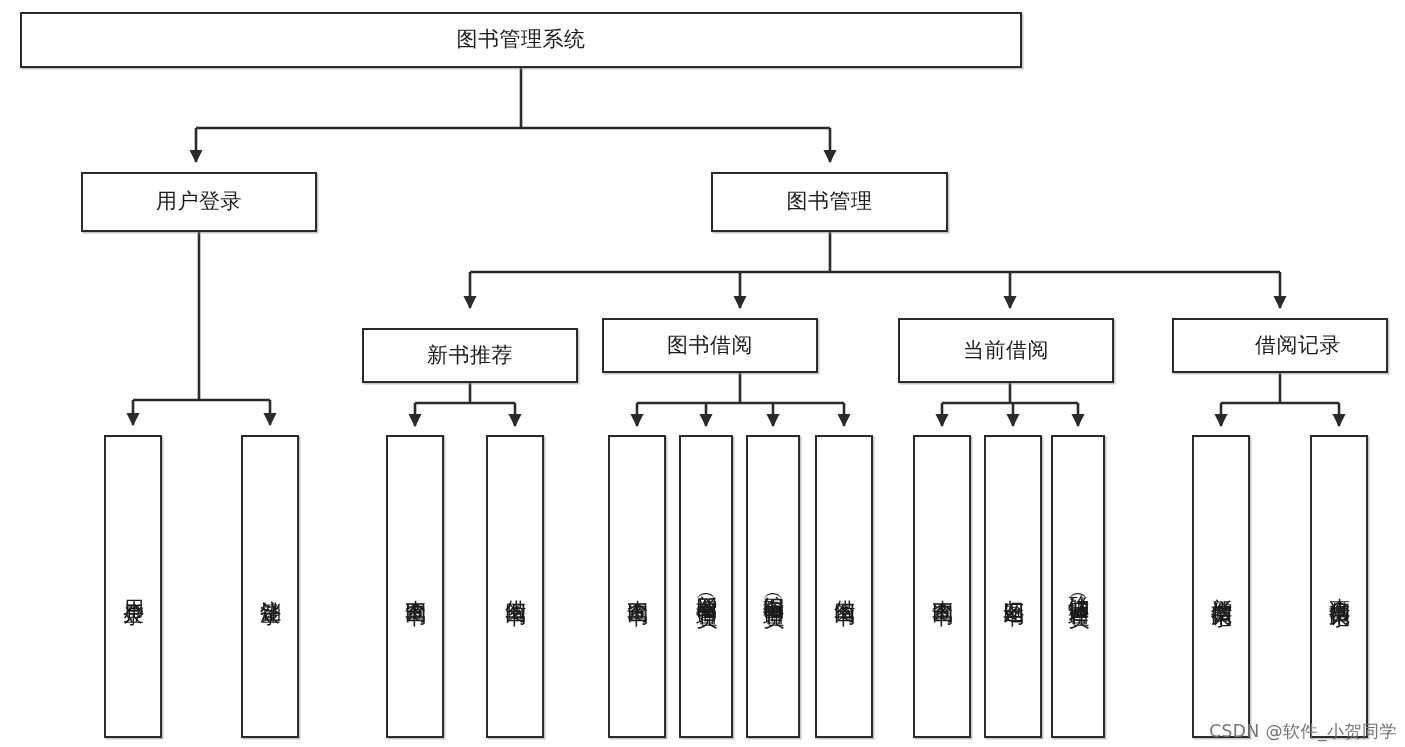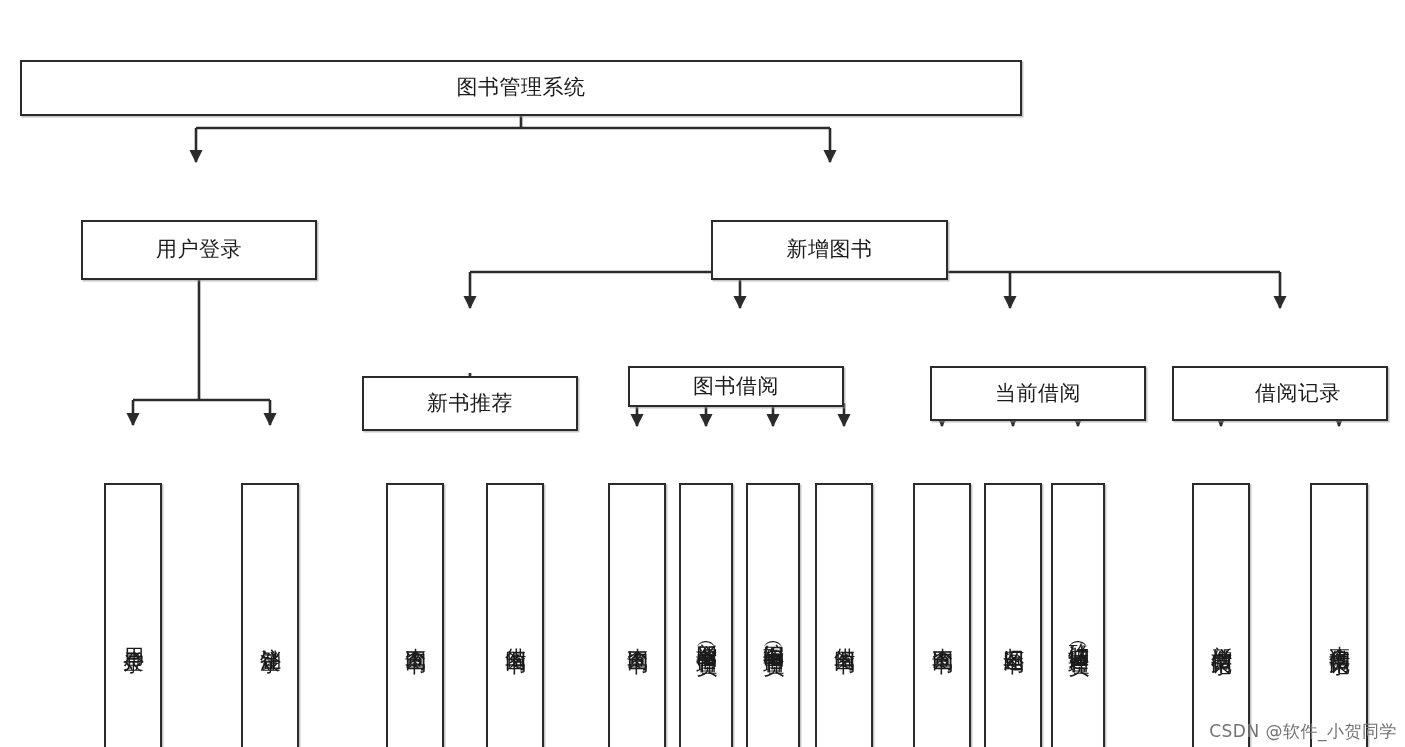--- a/index.html
+++ b/index.html
@@ -25,21 +25,20 @@
   .node {
     position: absolute;
     box-sizing: border-box;
     border: 2.5px solid #2b2b2b;
     background: #ffffff;
     box-shadow: 1.5px 1.5px 0 0 rgba(150,150,150,0.55);
     display: flex;
     align-items: center;
     justify-content: center;
     color: #1b1b1b;
-    margin-top: 48px;
   }
   .node .label {
     font-size: 21px;
     line-height: 1.12;
     letter-spacing: 0.5px;
     white-space: nowrap;
   }
   .node.leaf {
     align-items: center;
     justify-content: center;
@@ -120,30 +119,30 @@
   </svg>
 
   <div class="node" id="node-root" style="left: 20px; top: 12px; width: 1002px; height: 56px;">
     <span class="label">图书管理系统</span>
   </div>
 
   <div class="node" id="node-l2-0" style="left: 81px; top: 172px; width: 236px; height: 60px;">
     <span class="label">用户登录</span>
   </div>
   <div class="node" id="node-l2-1" style="left: 711px; top: 172px; width: 237px; height: 60px;">
-    <span class="label">新增图书</span>
+    <span class="label">图书管理</span>
   </div>
 
   <div class="node" id="node-l3-0" style="left: 362px; top: 328px; width: 216px; height: 55px;">
     <span class="label">新书推荐</span>
   </div>
-  <div class="node" id="node-l3-1" style="left: 628px; top: 318px; width: 216px; height: 41px;">
+  <div class="node" id="node-l3-1" style="left: 602px; top: 318px; width: 216px; height: 55px;">
     <span class="label">图书借阅</span>
   </div>
-  <div class="node" id="node-l3-2" style="left: 930px; top: 318px; width: 216px; height: 55px;">
+  <div class="node" id="node-l3-2" style="left: 898px; top: 318px; width: 216px; height: 65px;">
     <span class="label">当前借阅</span>
   </div>
   <div class="node" id="node-l3-3" style="left: 1172px; top: 318px; width: 216px; height: 55px; padding-left: 36px;">
     <span class="label">借阅记录</span>
   </div>
 
   <div class="node leaf" id="node-leaf-0" style="left: 104px; top: 435px; width: 58px; height: 303px;">
     <span class="label">用户登录</span>
   </div>
   <div class="node leaf" id="node-leaf-1" style="left: 241px; top: 435px; width: 58px; height: 303px;">

